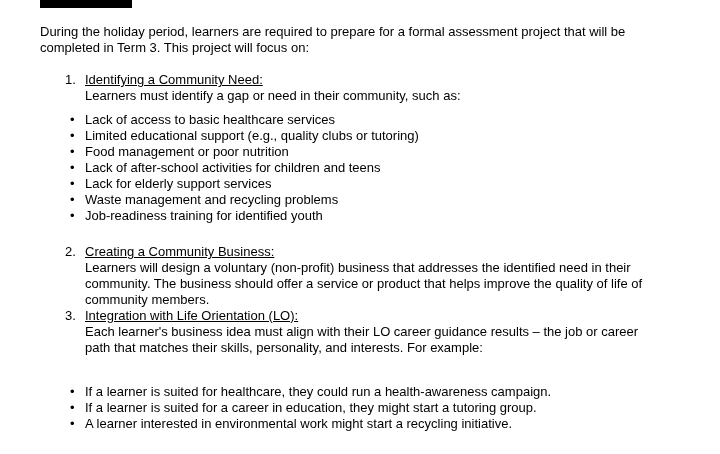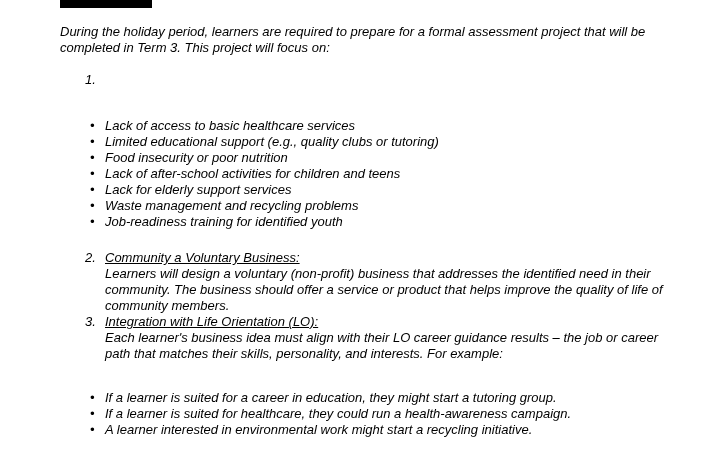--- a/index.html
+++ b/index.html
@@ -10,23 +10,22 @@
     background: #ffffff;
     font-family: "Liberation Sans", sans-serif;
     font-size: 13px;
     line-height: 16px;
     color: #000000;
     overflow: hidden;
   }
   .page {
     width: 720px;
     height: 454px;
-    padding: 0 28px 0 60px;
+    padding: 0 28px 0 40px;
     position: relative;
-    font-style: italic;
   }
   .redacted-bar {
     width: 92px;
     height: 8px;
     background: #000000;
     margin: 0;
   }
   .intro {
     margin: 16px 0 0 0;
     max-width: 606px;
@@ -43,21 +42,21 @@
     flex: 0 0 20px;
     width: 20px;
   }
   .num-body { flex: 1; max-width: 580px; }
   .heading { text-decoration: underline; }
   .bullet-list {
     list-style: none;
     margin: 0;
     padding: 0 0 0 30px;
   }
-  .bullet-list.needs { margin-top: 30px; }
+  .bullet-list.needs { margin-top: 8px; }
   .bullet-list.examples { margin-top: 28px; }
   .bullet-list li {
     position: relative;
     padding-left: 15px;
     max-width: 600px;
   }
   .bullet-list li::before {
     content: "\2022";
     position: absolute;
     left: 0;
@@ -68,47 +67,51 @@
 <body>
 
 <div class="page">
 
   <div class="redacted-bar"></div>
 
   <p class="intro">During the holiday period, learners are required to prepare for a formal assessment project that will be completed in Term 3. This project will focus on:</p>
 
   <div class="num-item first">
     <span class="num-label">1.</span>
+    <div class="num-body">
+      <div class="heading">Identifying a Community Need:</div>
+      <div>Learners must identify a gap or need in their community, such as:</div>
+    </div>
   </div>
 
   <ul class="bullet-list needs">
     <li>Lack of access to basic healthcare services</li>
     <li>Limited educational support (e.g., quality clubs or tutoring)</li>
-    <li>Food insecurity or poor nutrition</li>
+    <li>Food management or poor nutrition</li>
     <li>Lack of after-school activities for children and teens</li>
     <li>Lack for elderly support services</li>
     <li>Waste management and recycling problems</li>
     <li>Job-readiness training for identified youth</li>
   </ul>
 
   <div class="num-item second">
     <span class="num-label">2.</span>
     <div class="num-body">
-      <div class="heading">Community a Voluntary Business:</div>
+      <div class="heading">Creating a Community Business:</div>
       <div>Learners will design a voluntary (non-profit) business that addresses the identified need in their community. The business should offer a service or product that helps improve the quality of life of community members.</div>
     </div>
   </div>
 
   <div class="num-item third">
     <span class="num-label">3.</span>
     <div class="num-body">
       <div class="heading">Integration with Life Orientation (LO):</div>
       <div>Each learner's business idea must align with their LO career guidance results – the job or career path that matches their skills, personality, and interests. For example:</div>
     </div>
   </div>
 
   <ul class="bullet-list examples">
+    <li>If a learner is suited for healthcare, they could run a health-awareness campaign.</li>
     <li>If a learner is suited for a career in education, they might start a tutoring group.</li>
-    <li>If a learner is suited for healthcare, they could run a health-awareness campaign.</li>
     <li>A learner interested in environmental work might start a recycling initiative.</li>
   </ul>
 
 </div>
 
 </body></html>

